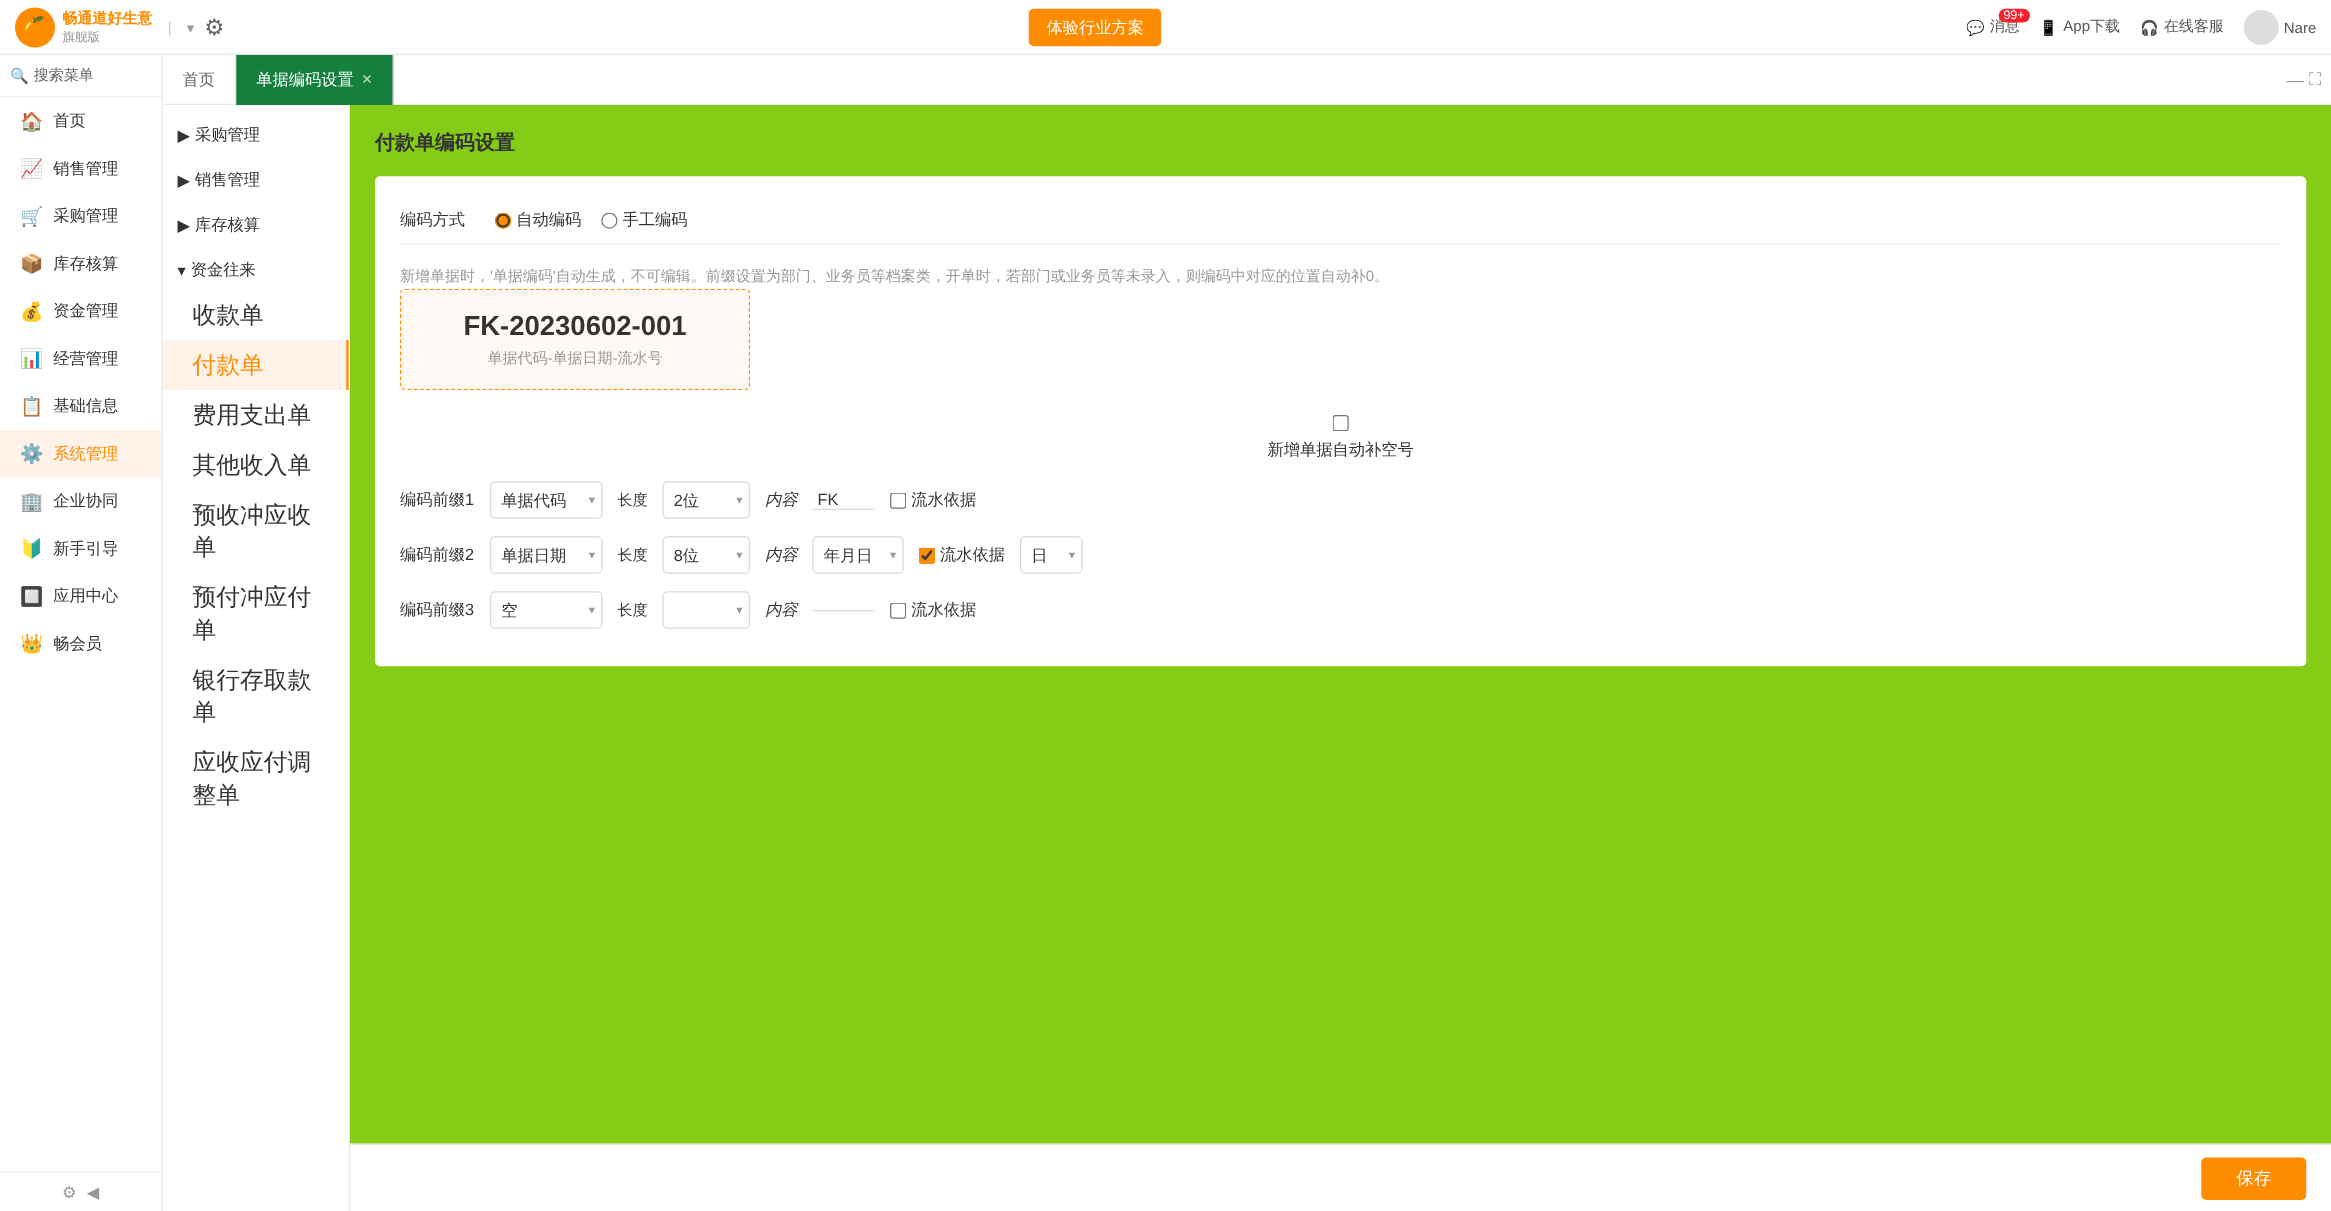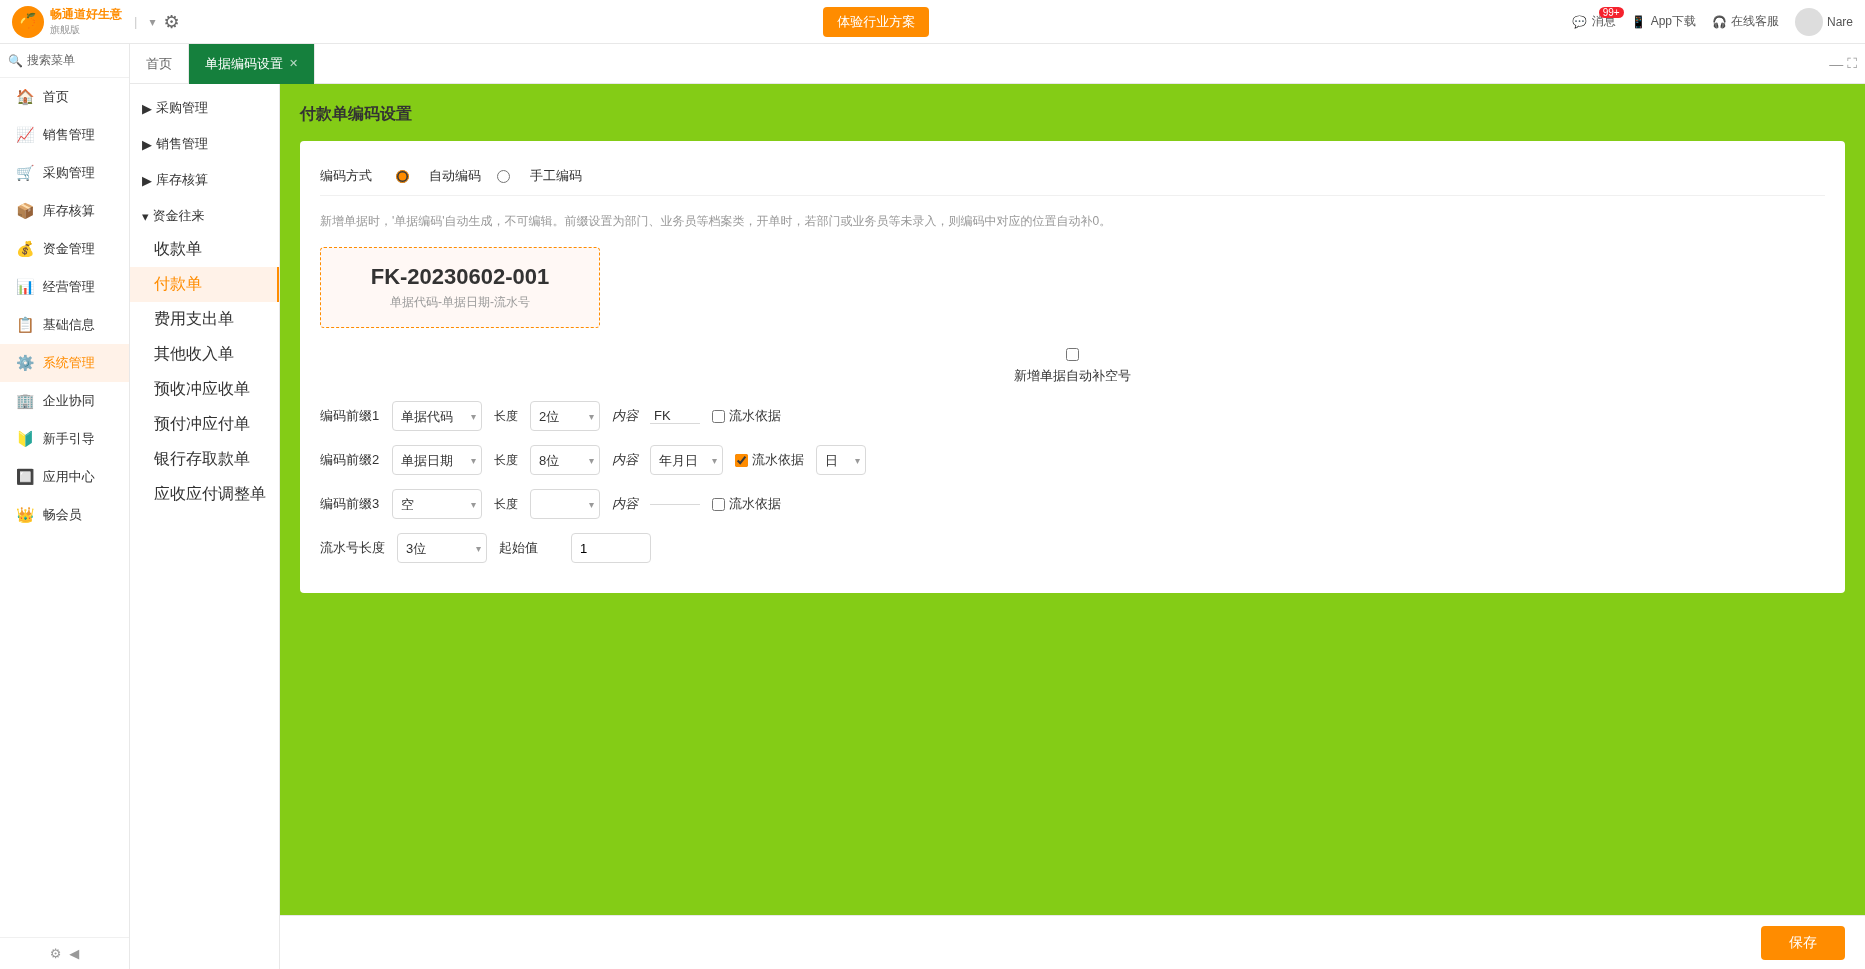--- a/index.html
+++ b/index.html
@@ -42,36 +42,36 @@
     .tab { padding: 0 16px; height: 40px; display: flex; align-items: center; cursor: pointer; font-size: 13px; color: #666; border-right: 1px solid #e8e8e8; gap: 6px; }
     .tab.active { background: #15803d; color: white; }
     .tab .close-btn { font-size: 11px; opacity: 0.7; }
     .tab-actions { margin-left: auto; display: flex; gap: 4px; padding-right: 8px; }
     .tab-action-btn { background: none; border: none; cursor: pointer; color: #999; font-size: 14px; }
 
     
     .sub-sidebar { width: 150px; background: #fff; border-right: 1px solid #e8e8e8; overflow-y: auto; flex-shrink: 0; padding-top: 8px; }
     .sub-menu-group { margin-bottom: 4px; }
     .sub-menu-header { padding: 7px 12px; cursor: pointer; display: flex; align-items: center; gap: 4px; font-size: 13px; color: #333; }
-    .sub-menu-item { padding: 7px 12px 7px 24px; cursor: pointer; font-size: 16px; color: #333; }
+    .sub-menu-item { padding: 7px 12px 7px 24px; cursor: pointer; font-size: 19px; color: #333; }
     .sub-menu-item.active { color: #ff8c00; background: #fff2e8; border-right: 2px solid #ff8c00; }
 
     
     .page-content { flex: 1; padding: 20px; overflow-y: auto; background: #84cc16; }
     .page-title { font-size: 16px; font-weight: bold; color: #333; margin-bottom: 16px; }
 
     
     .encoding-card { background: #fff; border-radius: 4px; padding: 16px 20px; }
     .encoding-method { display: flex; align-items: center; gap: 16px; padding: 10px 0; border-bottom: 1px solid #f0f0f0; margin-bottom: 16px; }
     .encoding-method label { font-size: 13px; color: #333; }
     .radio-group { display: flex; align-items: center; gap: 16px; }
-    .radio-item { display: flex; align-items: center; gap: 20px; cursor: pointer; font-size: 13px; }
+    .radio-item { display: flex; align-items: center; gap: 4px; cursor: pointer; font-size: 13px; }
     .radio-item input[type=radio] { accent-color: #ff8c00; }
 
-    .hint-text { font-size: 12px; color: #999; margin-bottom: 16px; line-height: 1.6; }
+    .hint-text { font-size: 12px; color: #999; line-height: 1.6; }
 
     
     .example-box { border: 1px dashed #ff8c00; background: #fff8f5; border-radius: 4px; padding: 16px 20px; display: inline-block; margin-bottom: 20px; text-align: center; min-width: 280px; }
     .example-code { font-size: 22px; font-weight: bold; color: #333; }
     .example-desc { font-size: 12px; color: #999; margin-top: 4px; }
 
     
     .checkbox-row { display: flex; align-items: center; gap: 6px; margin-bottom: 16px; font-size: 13px; flex-direction: column; }
     .checkbox-row input[type=checkbox] { accent-color: #ff8c00; }
 
@@ -356,30 +356,20 @@
               </div>
               <span class="content-label">内容</span>
               <span class="content-value" style="min-width:50px;border-bottom:1px solid #d9d9d9;padding:0 4px;"></span>
               <label class="stream-checkbox">
                 <input type="checkbox" style="">
                 <span>流水依据</span>
               </label>
             </div>
 
             
-            <div class="serial-row">
-              <span class="form-label">流水号长度</span>
-              <div class="select-wrapper">
-                <select class="form-select">
-                  <option>3位</option>
-                </select>
-              </div>
-              <span class="form-label">起始值</span>
-              <input type="text" style="height: 30px; border: 1px solid rgb(217, 217, 217); border-radius: 4px; padding: 0px 8px; width: 80px; font-size: 13px;" value="1">
-            </div>
 
             
           </div>
         </div>
 
         <div class="bottom-bar">
           <button class="save-btn">保存</button>
         </div>
       </div>
     </div>

